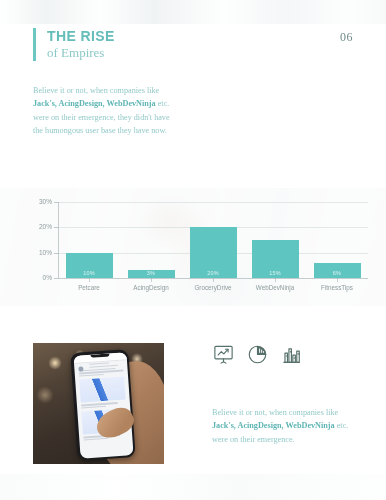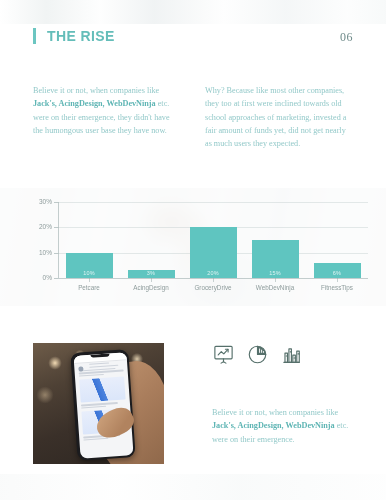--- a/index.html
+++ b/index.html
@@ -331,30 +331,28 @@
 <body>
 
 <div class="page">
 
   <div class="top-wash"></div>
 
   <div class="header">
     <div class="header-bar"></div>
     <div class="header-text">
       <div class="title-main">THE RISE</div>
+      <div class="title-sub">of Empires</div>
     </div>
   </div>
   <div class="page-number">06</div>
 
   <div class="columns">
     <div class="col">
       <p class="body-text"><span>Believe it or not, when companies like </span><b>Jack's, AcingDesign, WebDevNinja</b><span> etc. were on their emergence, they didn't have the humongous user base they have now.</span></p>
-    </div>
-    <div class="col">
-      <p class="body-text">Why?  Because like most other companies, they too at first were inclined towards old school approaches of marketing, invested a fair amount of funds yet, did not get nearly as much users they expected.</p>
     </div>
   </div>
 
   <div class="chart-band">
     <div class="chart-photo"></div>
     <div class="chart-veil"></div>
 
     <div class="chart-inner">
 
       <div class="grid-line" style="top:14px"></div>

